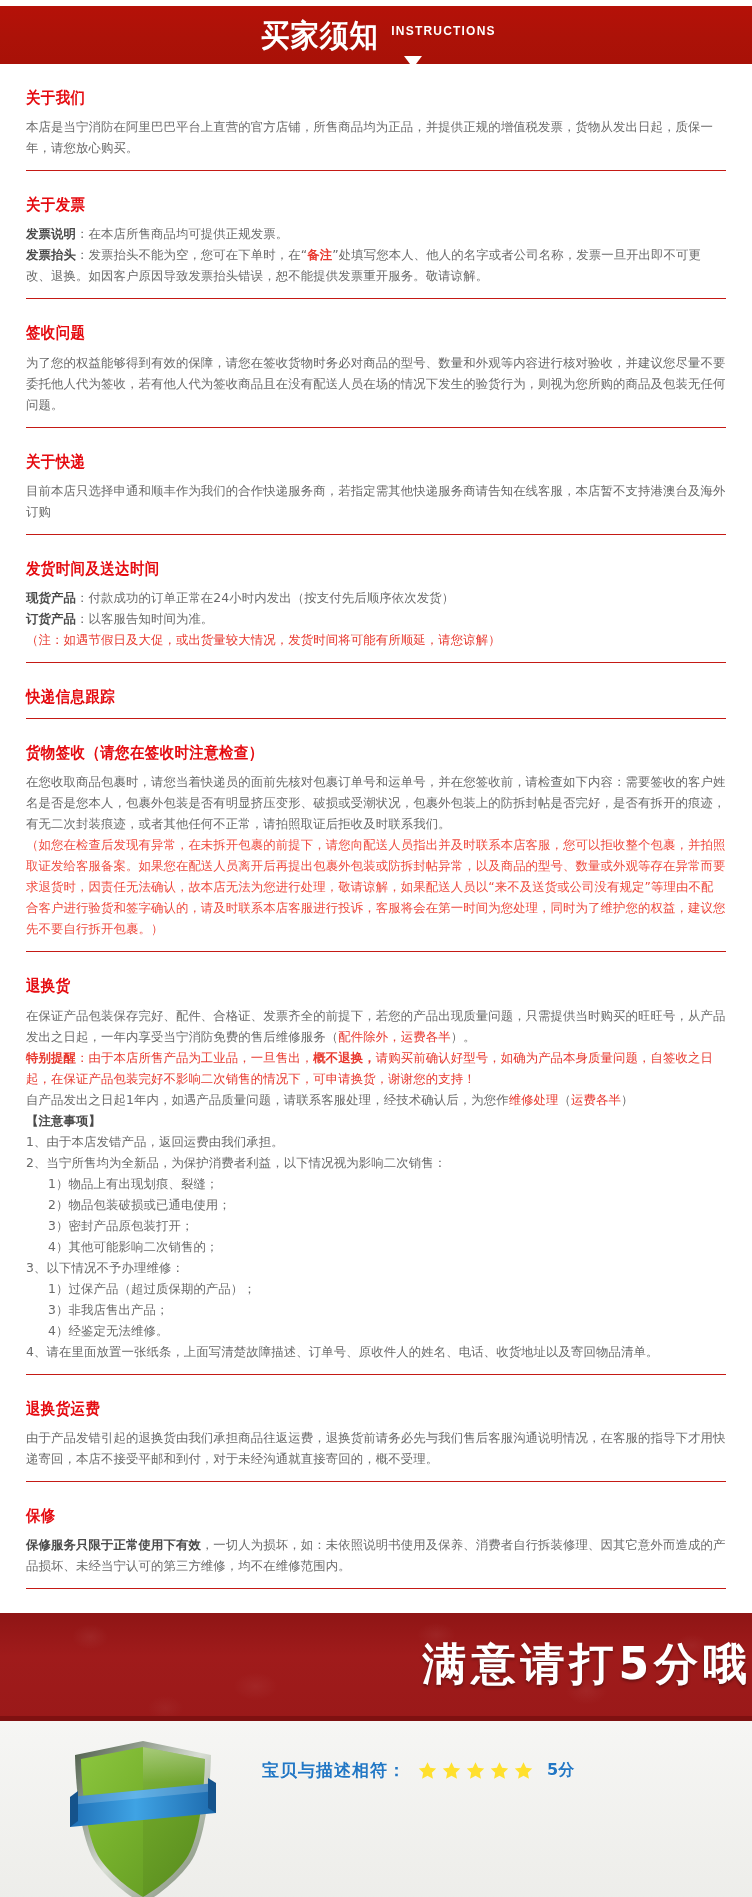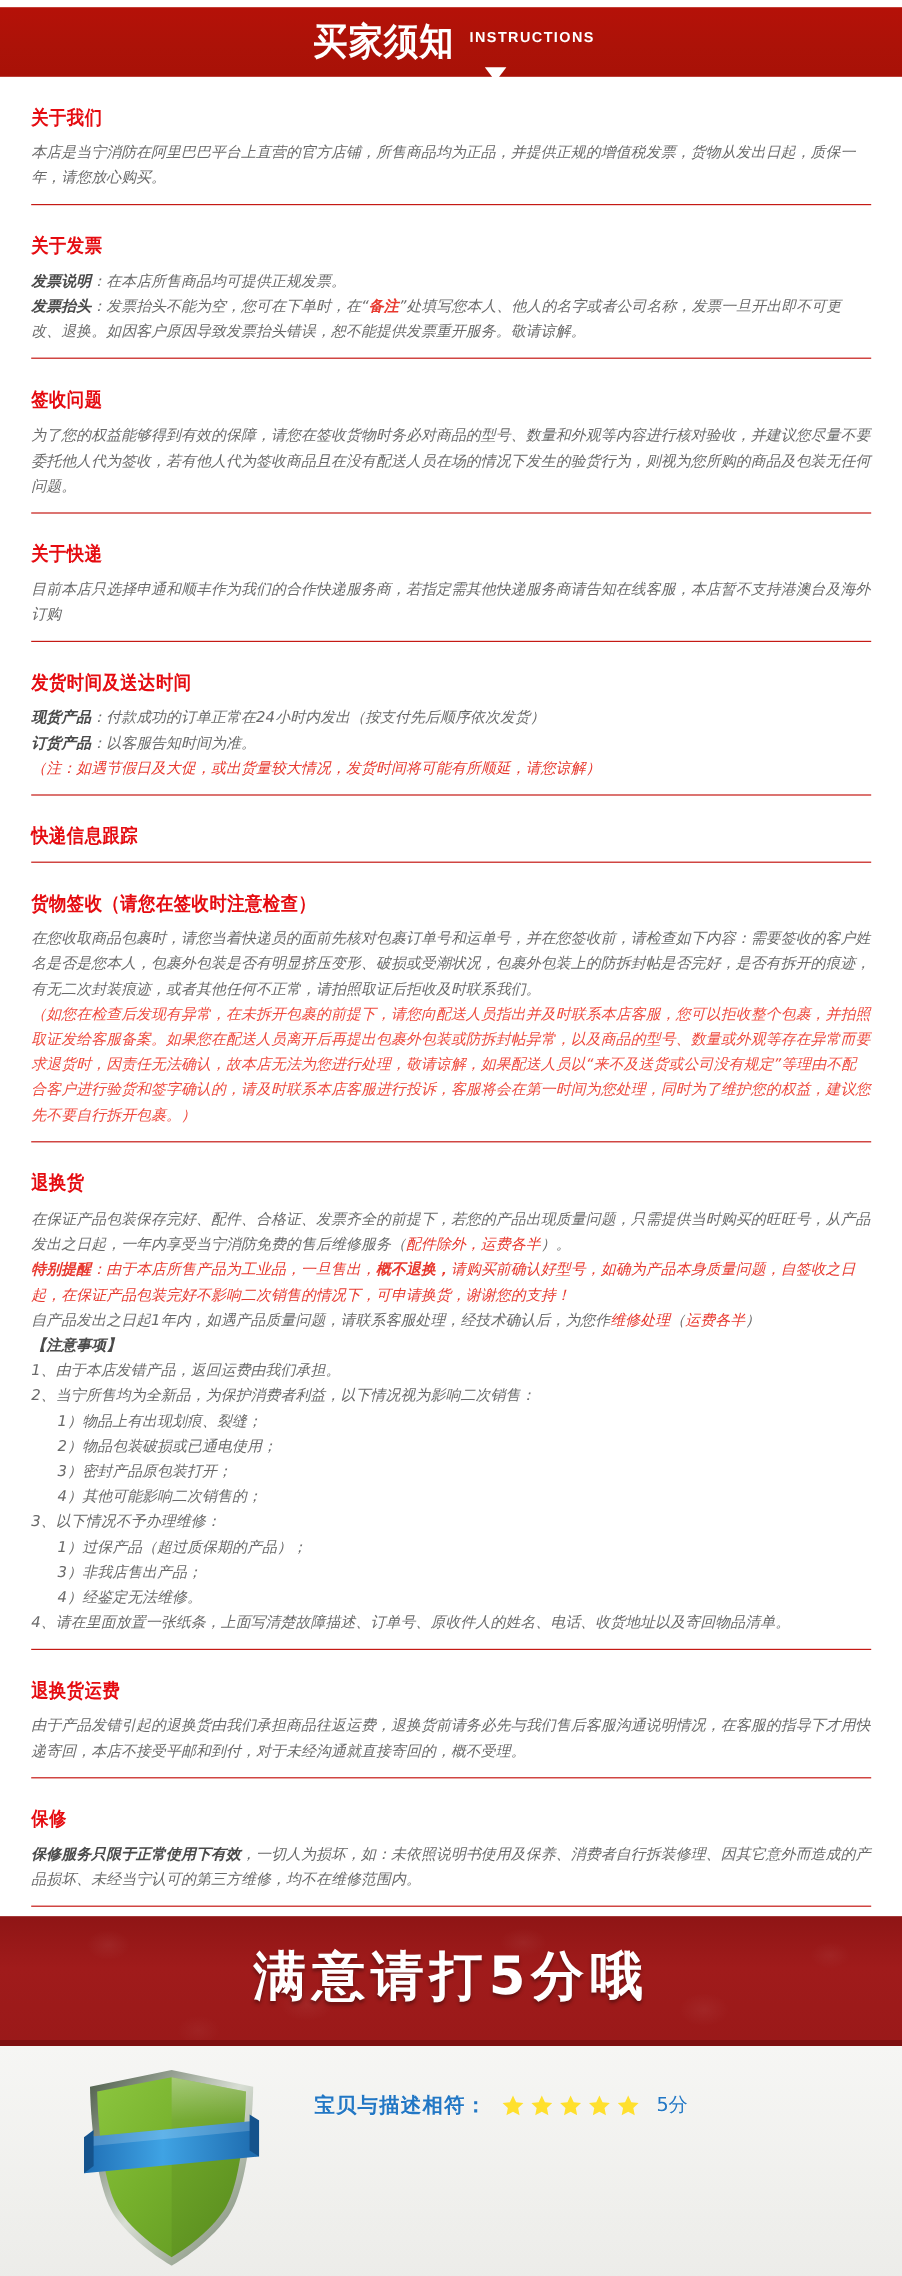--- a/index.html
+++ b/index.html
@@ -66,50 +66,49 @@
     transform:scaleX(.9);
     transform-origin:left center;
     margin:0 0 9px 0;
     line-height:1.2;
   }
   .section-body{
     color:#6a6a6a;
     font-size:12.4px;
     line-height:21px;
     letter-spacing:.1px;
-    font-style:italic;
   }
   .section-body p{margin:0;}
   .rule{
     border:0;
     border-top:1px solid #c51a15;
     margin:12px 0 0 0;
     height:0;
   }
   .b{font-weight:bold;color:#4a4a4a;}
   .red{color:#e8392f;}
   .redb{color:#e8392f;font-weight:bold;}
   .indent1{padding-left:22px;}
   .note-red{color:#ef4a3e;}
 
   
   .sat-banner{
-    margin-top:8px;
+    margin-top:24px;
     height:108px;
     position:relative;
     background:#9d1b1b;
     background-image:
       radial-gradient(ellipse 26px 18px at 12% 22%, rgba(255,255,255,.055), transparent 70%),
       radial-gradient(ellipse 32px 20px at 34% 68%, rgba(255,255,255,.05), transparent 70%),
       radial-gradient(ellipse 28px 17px at 58% 20%, rgba(255,255,255,.05), transparent 70%),
       radial-gradient(ellipse 30px 20px at 78% 72%, rgba(255,255,255,.05), transparent 70%),
       radial-gradient(ellipse 24px 16px at 92% 30%, rgba(255,255,255,.045), transparent 70%),
       radial-gradient(ellipse 26px 18px at 22% 88%, rgba(255,255,255,.04), transparent 70%),
       linear-gradient(180deg,#8f1515 0%,#a01b1b 40%,#9a1919 100%);
-    display:flex;align-items:center;justify-content:center;
+    display:flex;align-items:center;justify-content:flex-end;
     overflow:hidden;
   }
   .sat-banner:before{
     content:"";position:absolute;left:0;right:0;bottom:0;height:5px;
     background:#7f1111;
   }
   .sat-text{
     color:#ffffff;
     font-size:44px;
     font-weight:bold;
@@ -143,21 +142,21 @@
   .rating-label{
     color:#2277c4;font-size:17px;font-weight:bold;letter-spacing:1px;
     width:150px;
     text-shadow:0 1px 0 rgba(255,255,255,.6);
   }
   .stars{display:flex;gap:5px;margin-left:6px;}
   .star{
     width:19px;height:19px;display:block;
   }
   .rating-score{
-    color:#2277c4;font-size:16px;font-weight:normal;margin-left:14px;
+    color:#2277c4;font-size:16px;font-weight:bold;margin-left:14px;
     text-shadow:0 1px 0 rgba(255,255,255,.6);
   }
 </style>
 </head>
 <body>
 
 <div class="page">
 
   <div class="banner">
     <div class="banner-inner">

